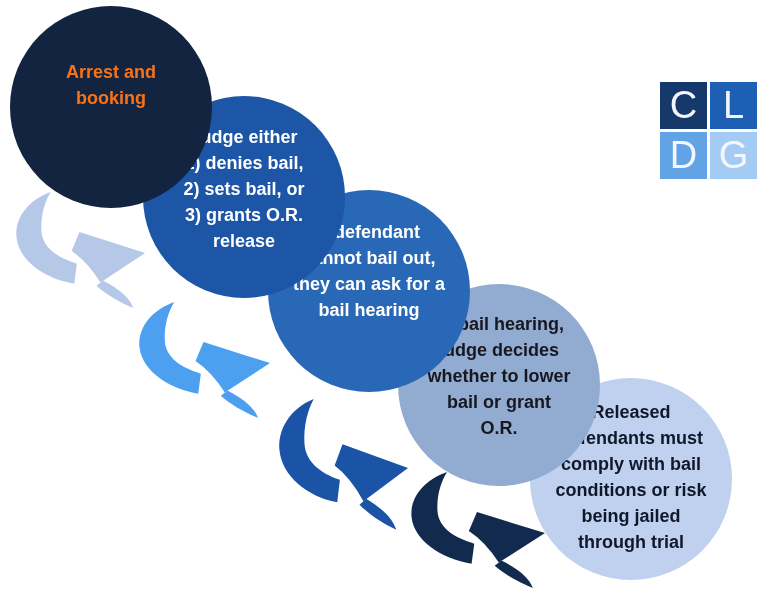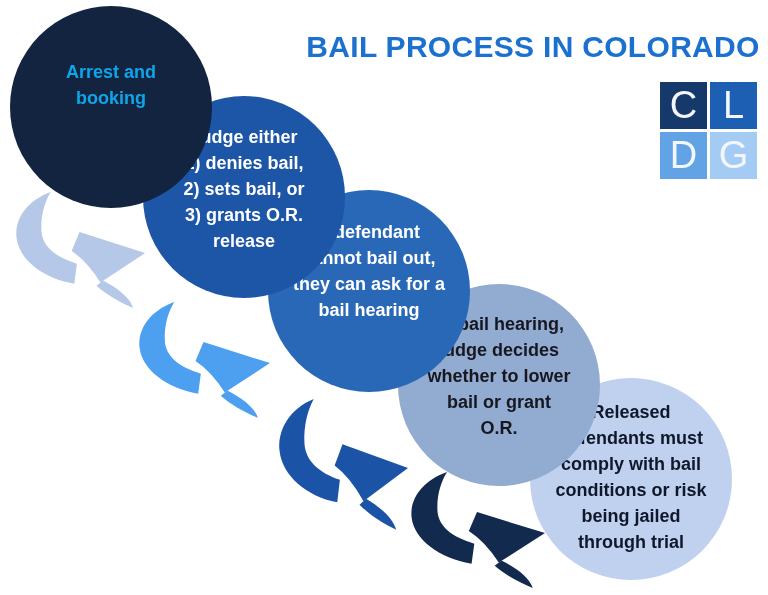--- a/index.html
+++ b/index.html
@@ -88,39 +88,38 @@
   .a1 { left: 14px;  top: 192px; width: 131px; height: 118px; }
   .a2 { left: 137px; top: 302px; width: 133px; height: 118px; }
   .a3 { left: 277px; top: 399px; width: 131px; height: 133px; }
   .a4 { left: 409px; top: 472px; width: 136px; height: 118px; }
 </style>
 </head>
 <body>
 
 <div class="canvas">
 
-  <div class="title" style="color: rgb(28, 113, 208);">BAIL PROCESS IN COLORADO</div>
 
   <div class="logo">
     <div class="logo-sq" style="background-color: rgb(22, 57, 108);">
       <span>C</span>
     </div>
     <div class="logo-sq" style="background-color: rgb(29, 96, 179);">
       <span>L</span>
     </div>
     <div class="logo-sq" style="background-color: rgb(98, 163, 230);">
       <span>D</span>
     </div>
     <div class="logo-sq" style="background-color: rgb(164, 203, 243);">
       <span>G</span>
     </div>
   </div>
 
   <div class="circle c1" style="background-color: rgb(18, 36, 64);">
-    <div class="circle-text" style="color: #0ea5e9;">Arrest and
+    <div class="circle-text" style="color: #f97316;">Arrest and
 booking</div>
   </div>
 
   <div class="circle c2" style="background-color: rgb(29, 85, 167);">
     <div class="circle-text" style="color: rgb(255, 255, 255);">Judge either
 1) denies bail,
 2) sets bail, or
 3) grants O.R.
 release</div>
   </div>

